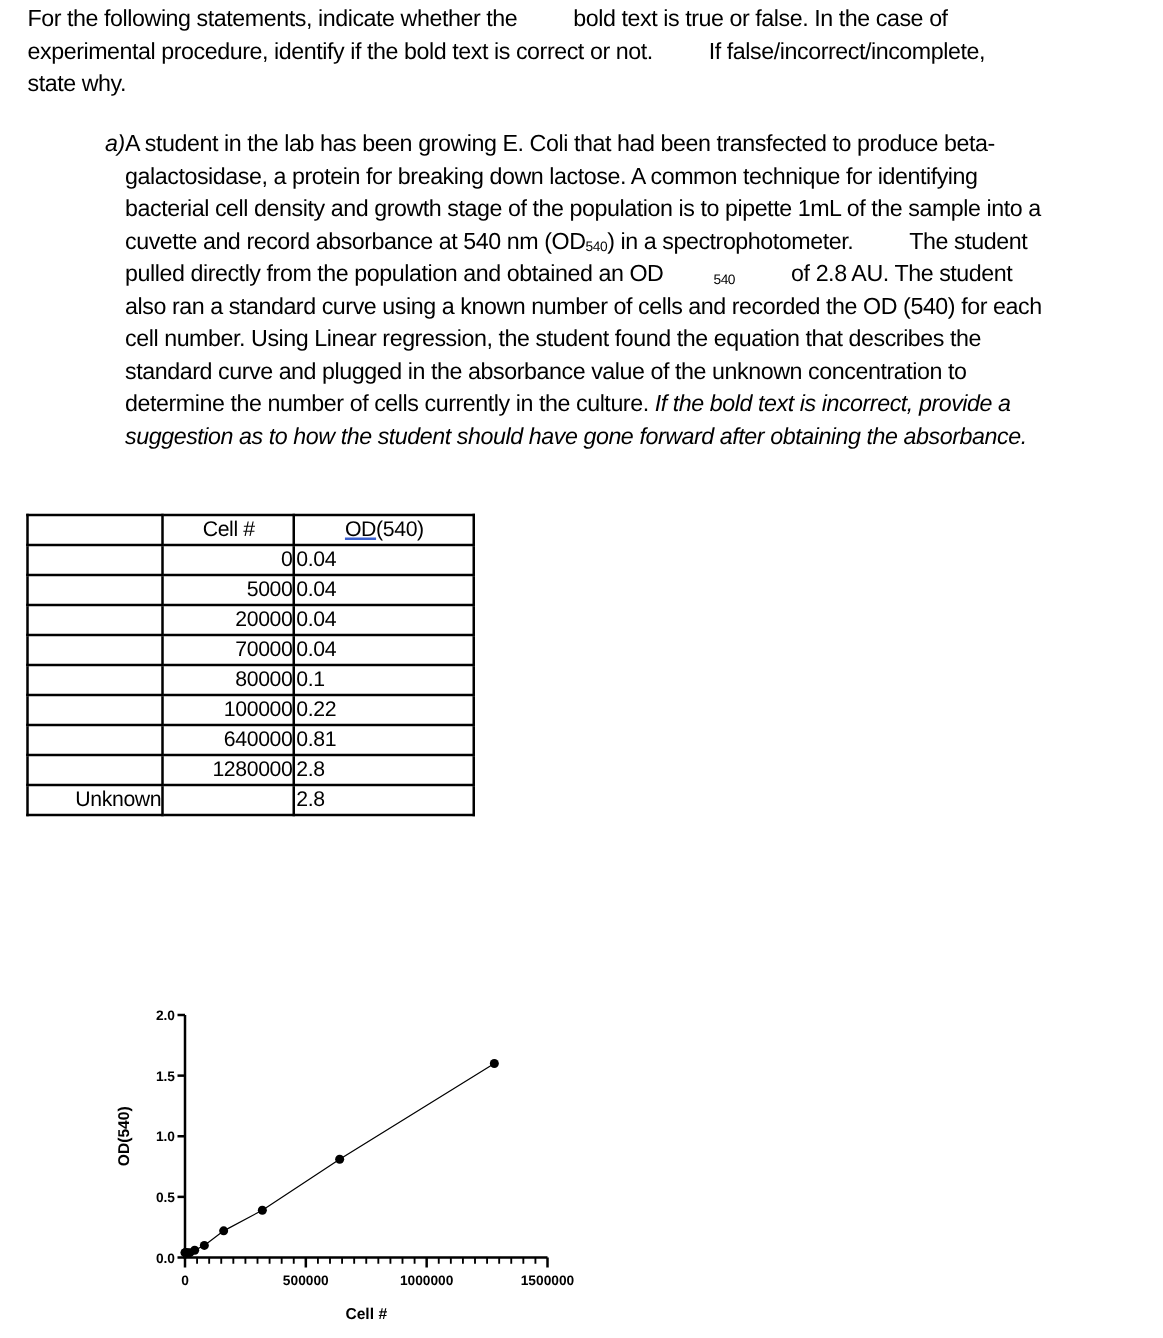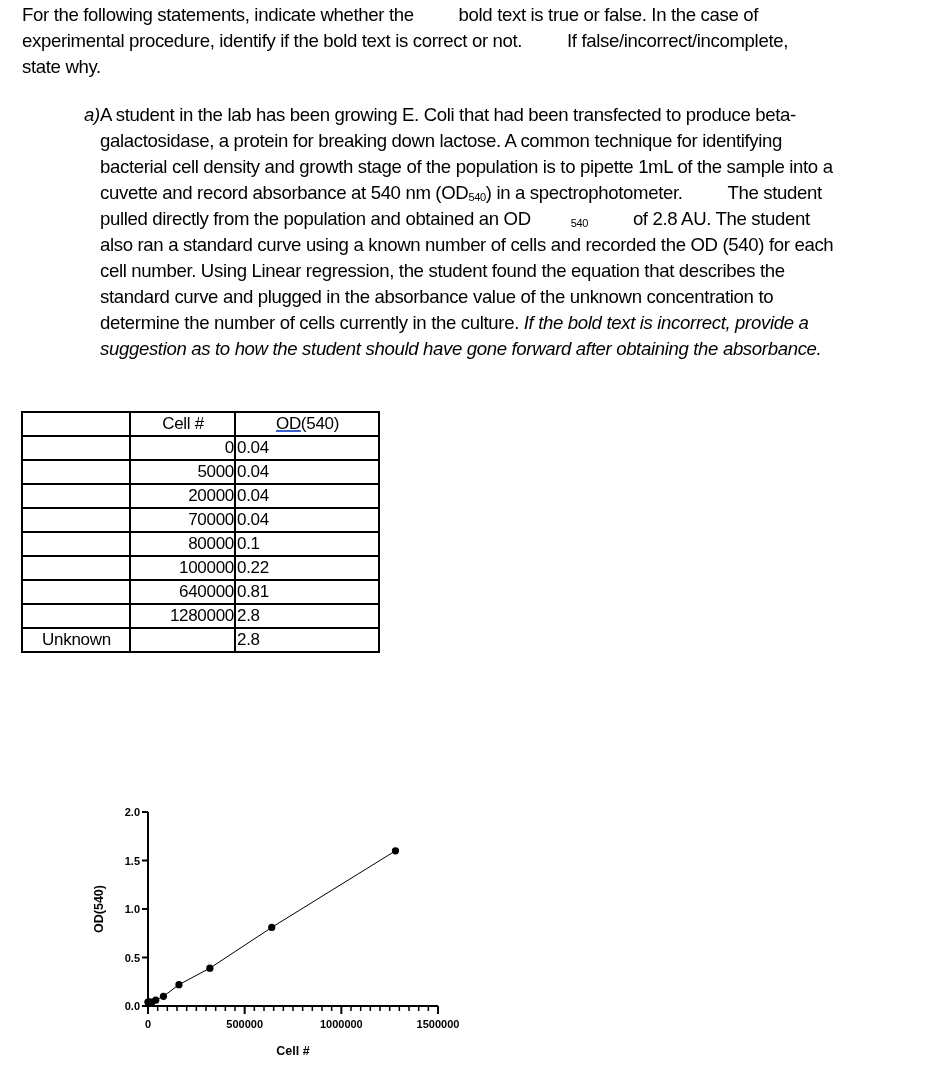--- a/index.html
+++ b/index.html
@@ -25,21 +25,21 @@
 
   table.data {
     position: absolute; left: 21px; top: 411px;
     border-collapse: collapse;
     font-size: 17px; letter-spacing: -0.3px;
   }
   table.data td {
     border: 2px solid #000; height: 22px; padding: 0 0 0 1px; line-height: 22px;
     white-space: nowrap;
   }
-  table.data td.c1 { width: 105px; text-align: center; }
+  table.data td.c1 { width: 105px; text-align: right; }
   table.data td.c2 { width: 102px; text-align: right; padding-right: 0; }
   table.data td.c3 { width: 141px; text-align: left; padding-right: 0; }
   table.data tr.header td.c2, table.data tr.header td.c3 { text-align: center; }
   .spell { text-decoration: underline; text-decoration-color: #3a5fcd; text-decoration-thickness: 2px; }
 
   .chart { position: absolute; left: 0; top: 790px; width: 500px; height: 280px; }
   .chart svg { position: absolute; left: 0; top: 0; }
   .chart text { font-family: "Liberation Sans", sans-serif; font-weight: bold; }
 </style>
 </head>

